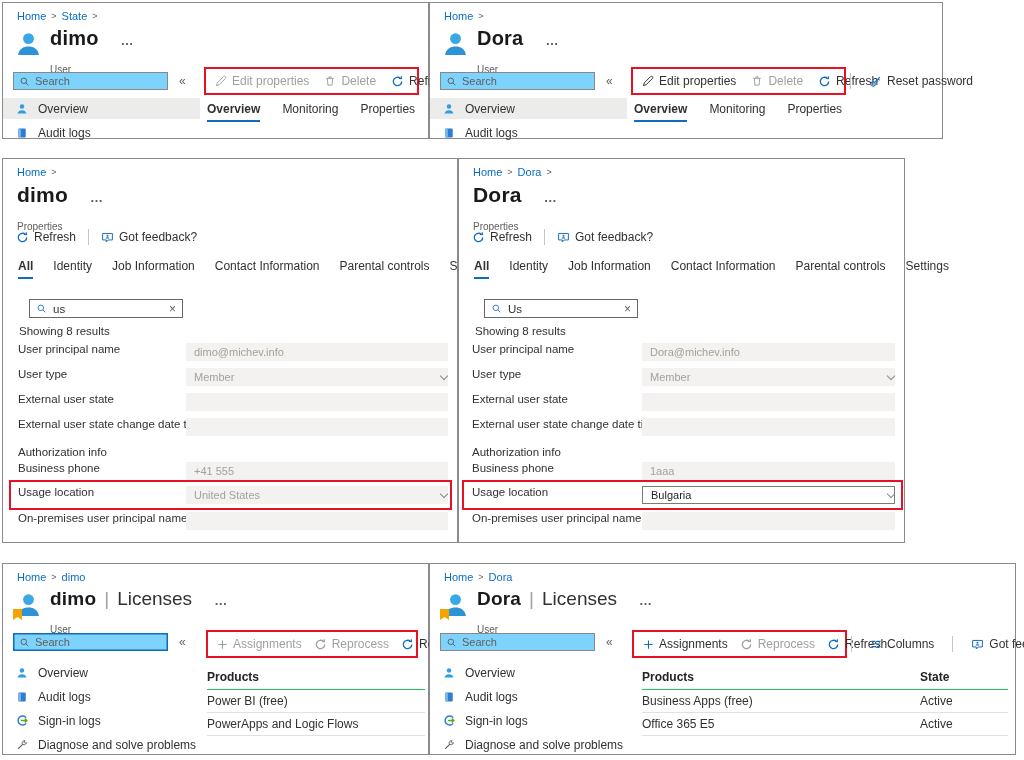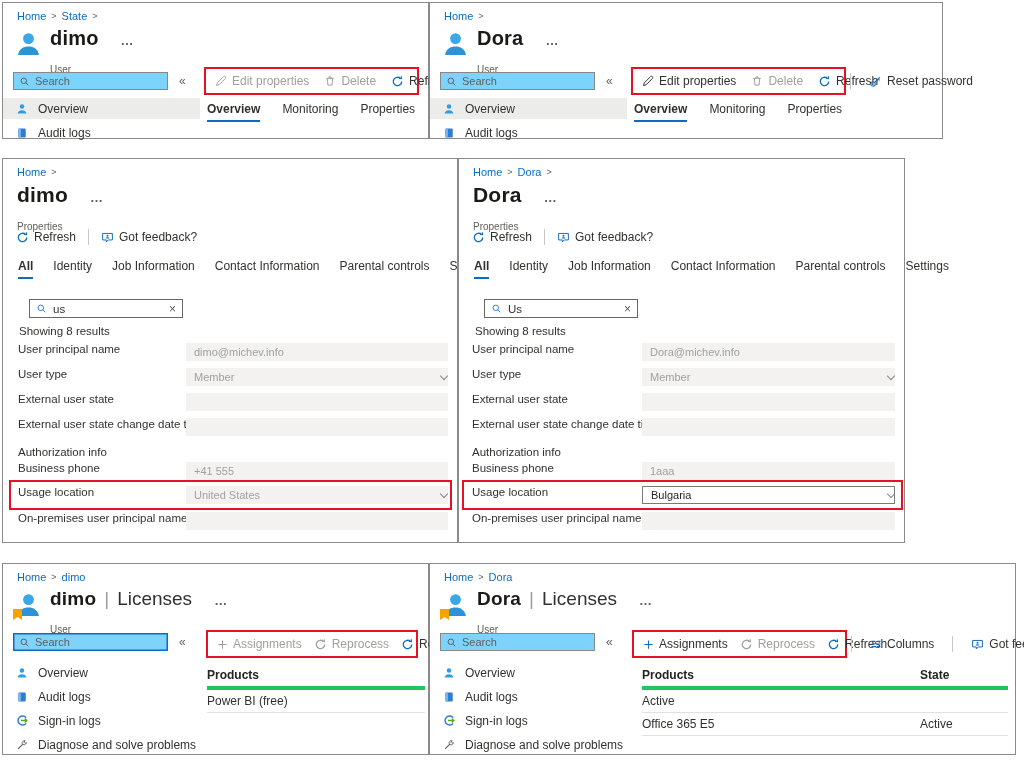--- a/index.html
+++ b/index.html
@@ -72,21 +72,21 @@
   .flabel { position:absolute; left:15px; top:0; font-size:11.5px; color:#323130; white-space:nowrap; }
   .finput { position:absolute; left:183px; right:9px; top:0; height:18px; background:#f3f2f1; color:#a3a19d;
             font-size:11px; line-height:18px; padding:0 8px; white-space:nowrap; overflow:hidden; }
   .fsel .chev { position:absolute; right:10px; top:5px; width:6px; height:6px;
                 border-right:1.2px solid #8a8886; border-bottom:1.2px solid #8a8886; transform:rotate(45deg); }
   .fsel.activeSel .finput { background:#fff; border:1px solid #7a7a78; color:#201f1e; line-height:16px; }
   .redrow { position:absolute; border:2px solid #e81123; height:30px; }
 
   
   .ltable { position:absolute; font-size:12px; }
-  .lhead { display:grid; align-items:center; height:26px; border-bottom:4px solid #22c55e; font-weight:bold; color:#252423; }
+  .lhead { display:grid; align-items:center; height:26px; border-bottom:1px solid #22c55e; font-weight:bold; color:#252423; }
   .lrow { display:grid; align-items:center; height:23px; border-bottom:1px solid #e3e1df; color:#323130; cursor:pointer; }
   .cols1 { grid-template-columns:1fr; }
   .cols2 { grid-template-columns:278px 1fr; }
 </style>
 </head>
 <body>
 
 <div class="panel" style="left:2px;top:2px;width:427px;height:137px">
   <div class="crumbs">
     <a>Home</a>
@@ -555,20 +555,23 @@
       <span>Diagnose and solve problems</span>
     </div>
   </div>
   <div class="ltable" style="left:204px;top:100px;width:218px">
     <div class="lhead cols1">
       <span>Products</span>
     </div>
     <div class="lrow cols1">
       <span>Power BI (free)</span>
     </div>
+    <div class="lrow cols1">
+      <span>PowerApps and Logic Flows</span>
+    </div>
   </div>
 </div>
 
 <div class="panel" style="left:429px;top:563px;width:587px;height:192px">
   <div class="crumbs">
     <a>Home</a>
     <span class="csep">&gt;</span>
     <a>Dora</a>
   </div>
   <div class="head">
@@ -686,20 +689,21 @@
         </span>
       <span>Diagnose and solve problems</span>
     </div>
   </div>
   <div class="ltable" style="left:212px;top:100px;width:366px">
     <div class="lhead cols2">
       <span>Products</span>
       <span>State</span>
     </div>
     <div class="lrow cols2">
+      <span>Business Apps (free)</span>
       <span>Active</span>
     </div>
     <div class="lrow cols2">
       <span>Office 365 E5</span>
       <span>Active</span>
     </div>
   </div>
 </div>
 
 </body></html>

